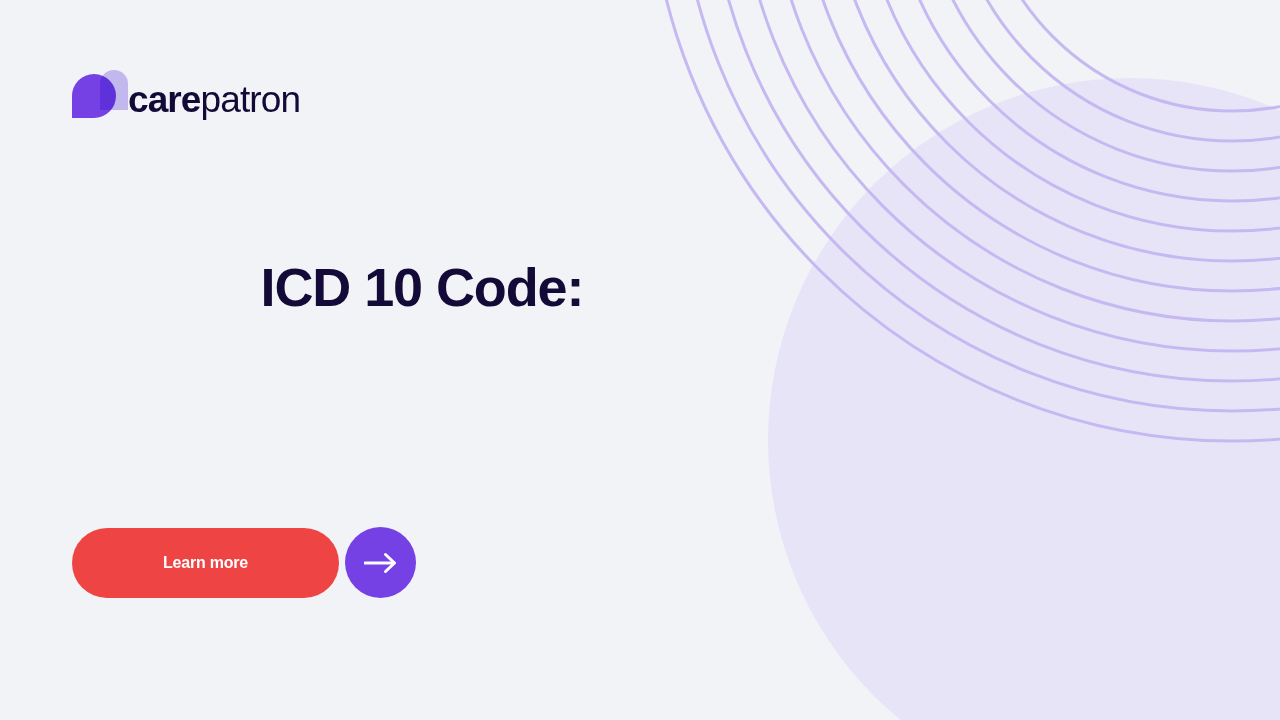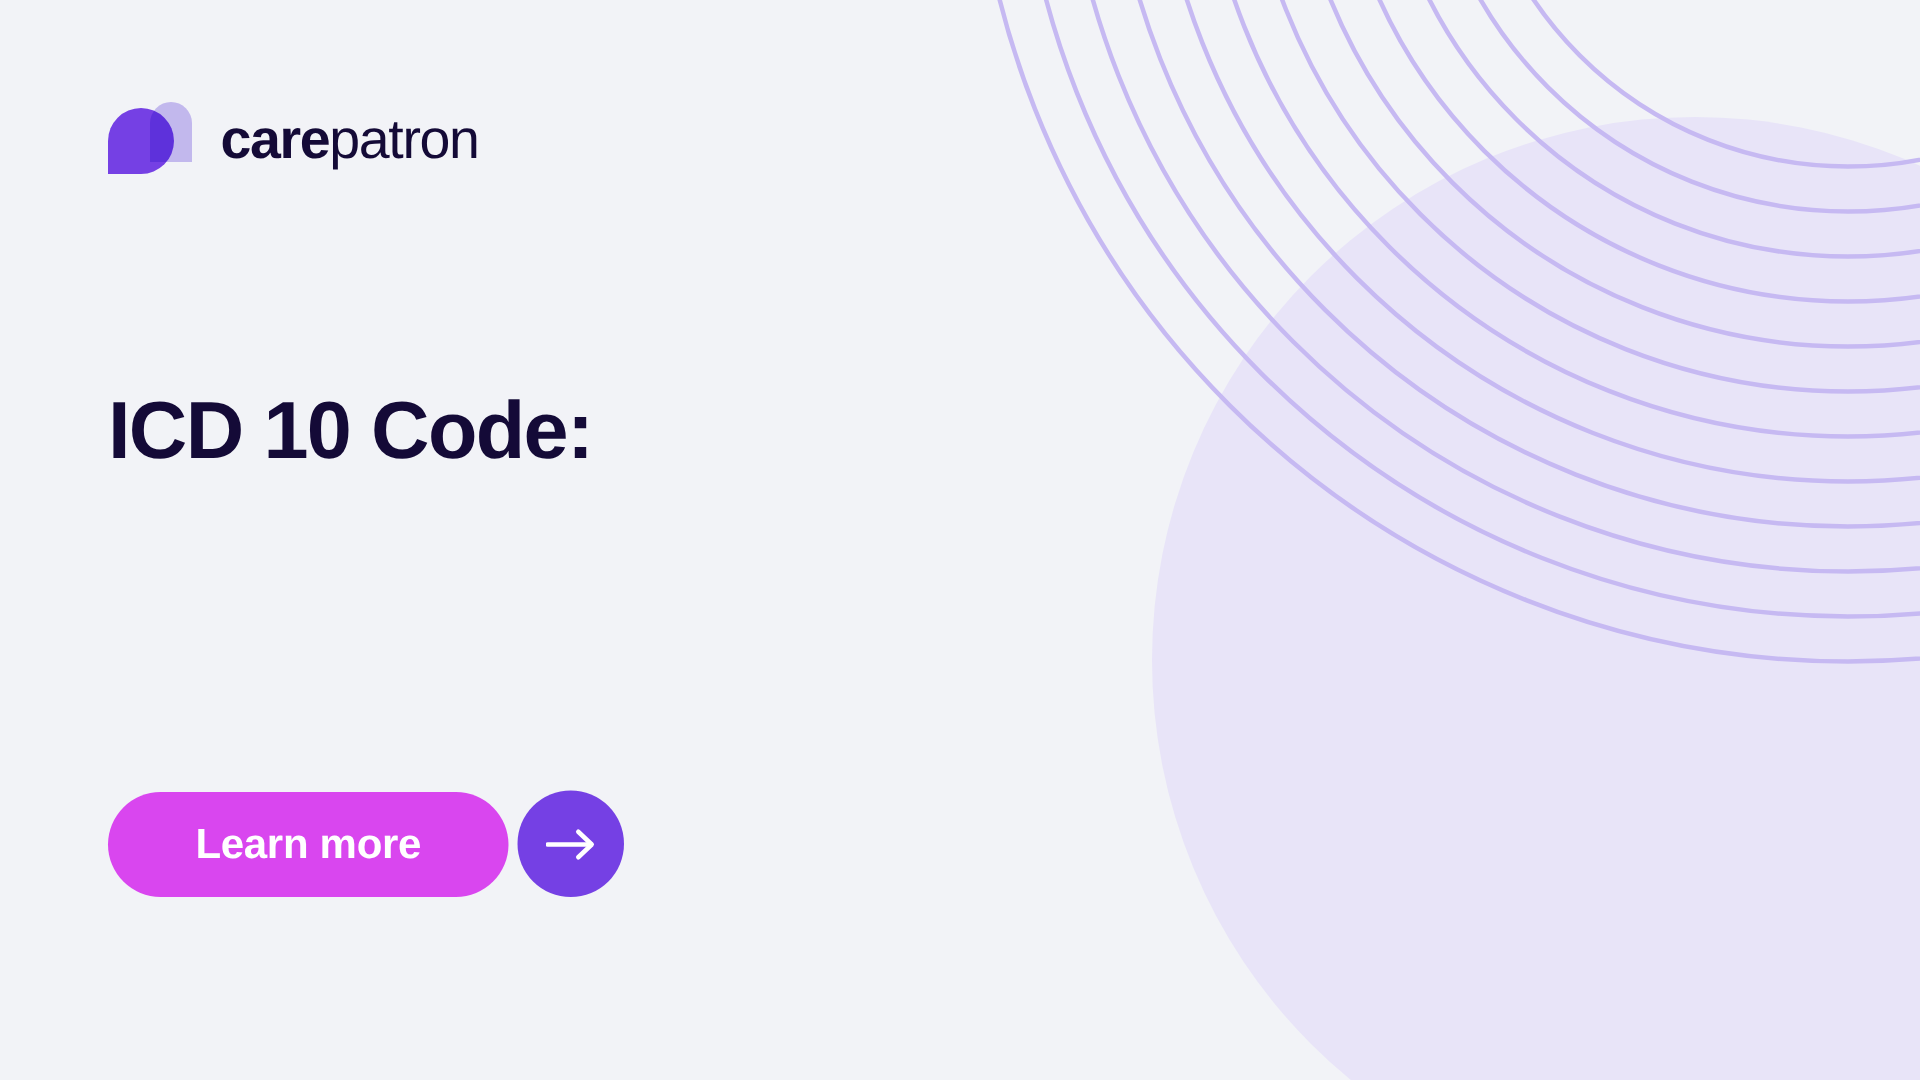--- a/index.html
+++ b/index.html
@@ -34,22 +34,21 @@
     pointer-events:none;
   }
 
   
   #logo-row {
     position:absolute;
     left:72px;
     top:66px;
     height:52px;
     display:flex;
-    align-items:center;
-    gap:19px;
+    align-items:flex-end;
   }
 
   #logo-mark {
     position:relative;
     width:56px;
     height:48px;
     flex:none;
   }
 
   
@@ -90,42 +89,43 @@
   #headline {
     position:absolute;
     left:72px;
     top:252px;
     width:700px;
     color:#140a37;
     font-size:54px;
     font-weight:700;
     line-height:71px;
     letter-spacing:-1.1px;
+    text-align:center;
   }
   #headline .hl { display:block; white-space:nowrap; }
 
   
   #cta {
     position:absolute;
     left:72px;
     top:527px;
     display:flex;
     align-items:center;
     gap:6px;
   }
 
   #learn-more {
     width:267px;
     height:70px;
     border:none;
     border-radius:35px;
-    background:#d946ef;
+    background:#ef4444;
     color:#ffffff;
     font-family:"Liberation Sans", sans-serif;
-    font-size:28px;
+    font-size:16px;
     font-weight:700;
     letter-spacing:-0.2px;
     cursor:pointer;
   }
 
   #arrow-button {
     width:71px;
     height:71px;
     border:none;
     border-radius:50%;

